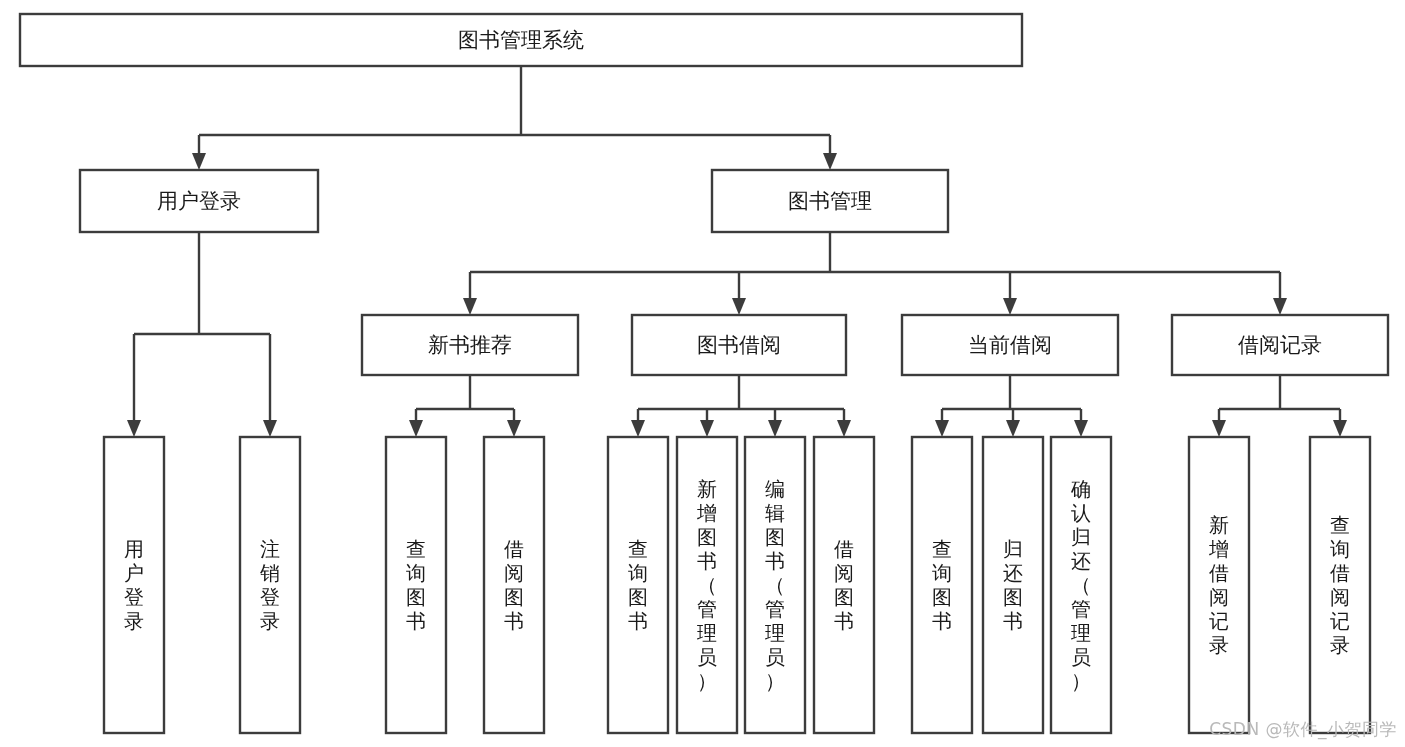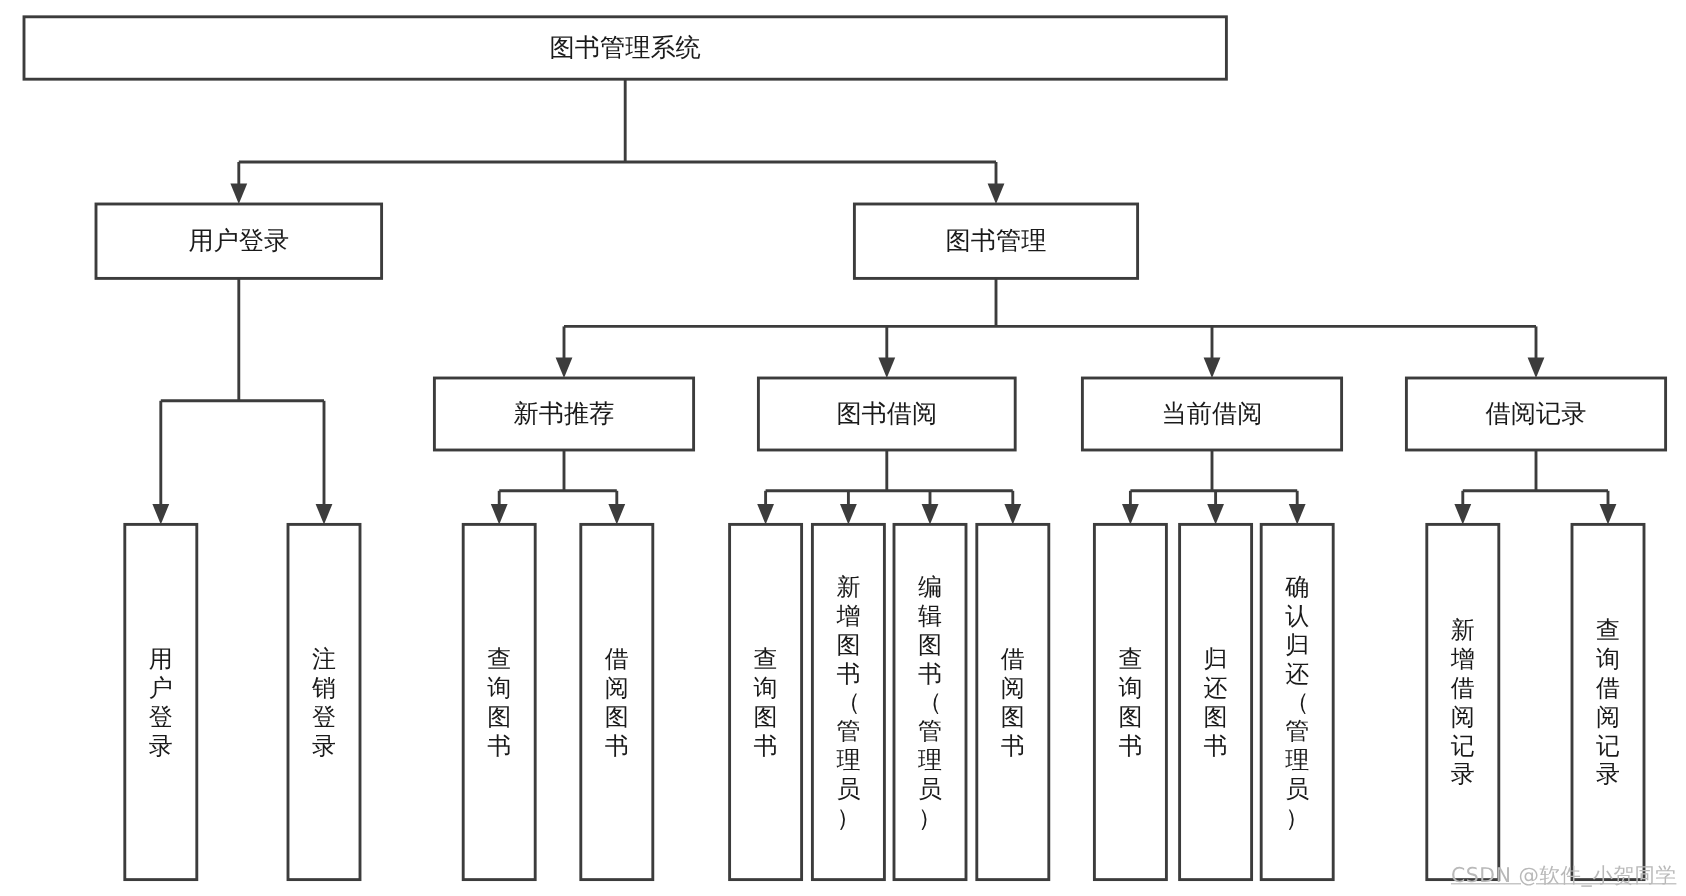--- a/index.html
+++ b/index.html
@@ -57,21 +57,20 @@
   .watermark {
     position: absolute;
     right: 8px;
     bottom: 6px;
     font-family: "DejaVu Sans", "Liberation Sans", sans-serif;
     font-size: 17px;
     color: #b9b9b9;
     white-space: nowrap;
     letter-spacing: 0.5px;
     user-select: none;
-    text-decoration: underline;
   }
 </style>
 </head>
 <body>
 
 <div id="diagram-root">
   <svg class="tree" viewBox="0 0 1405 747" xmlns="http://www.w3.org/2000/svg">
     <g id="connector-layer">
         <line x1="521" y1="66" x2="521" y2="135" class="connector"></line>
         <line x1="199" y1="135" x2="830" y2="135" class="connector"></line>

